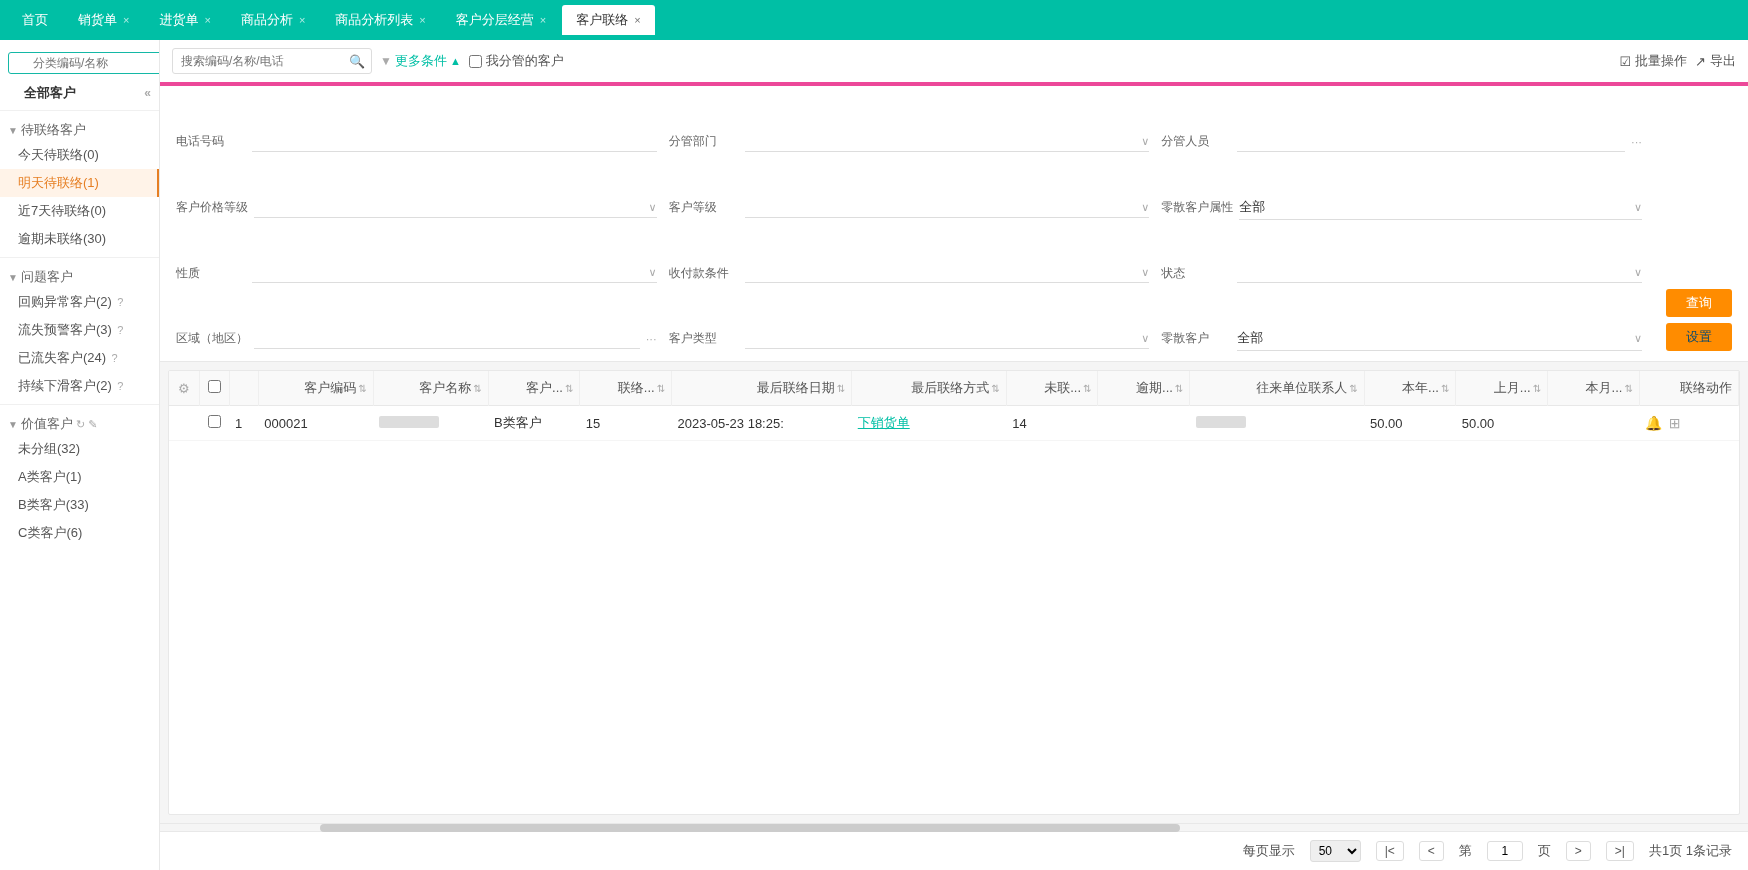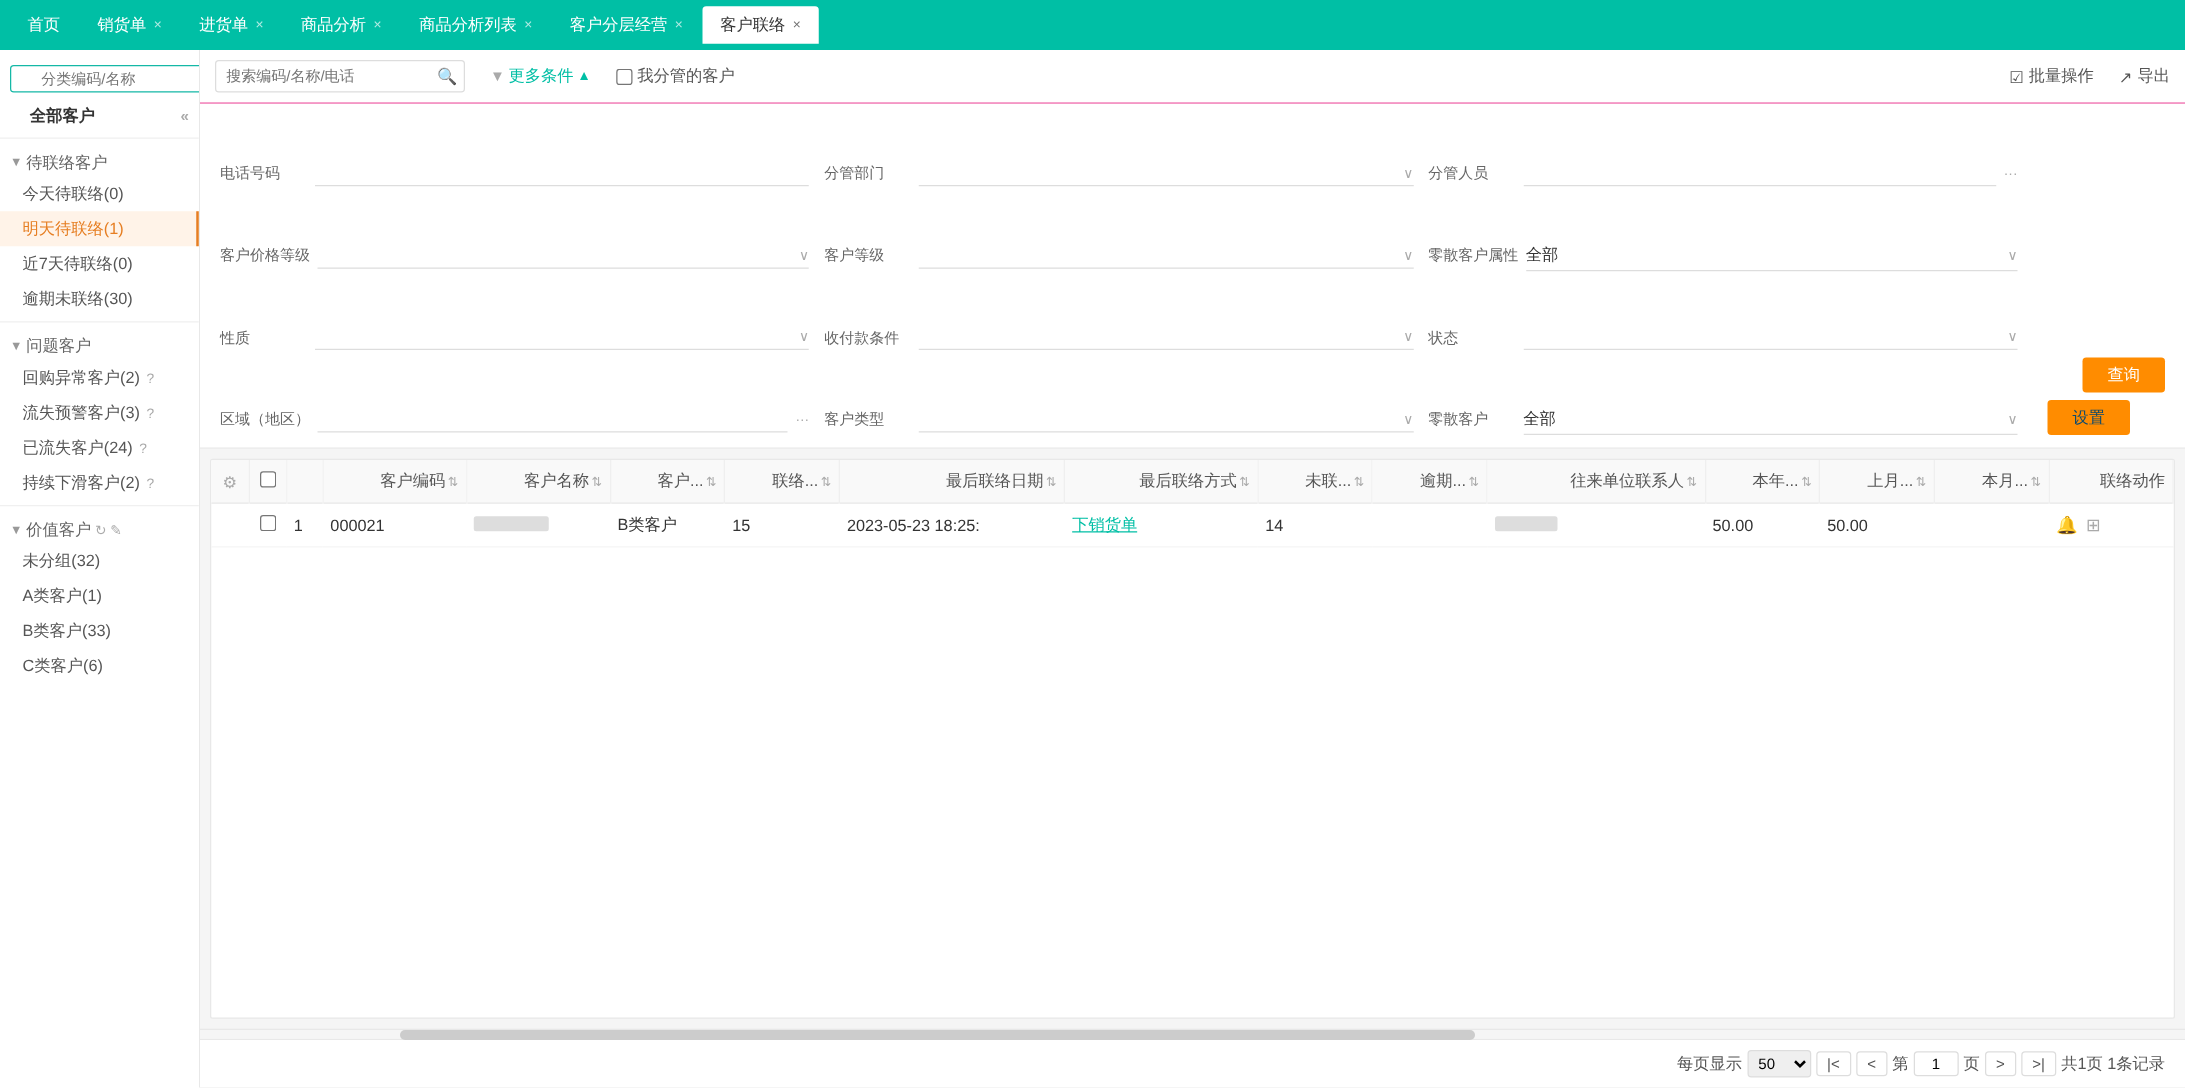--- a/index.html
+++ b/index.html
@@ -98,22 +98,22 @@
       flex-direction: column;
       overflow: hidden;
     }
 
     
     .filter-bar {
       background: #fff;
       padding: 8px 12px;
       display: flex;
       align-items: center;
-      gap: 20px;
-      border-bottom: 1px solid #ec4899;
+      gap: 8px;
+      border-bottom: 4px solid #ec4899;
     }
     .filter-search-input {
       border: 1px solid #ddd;
       border-radius: 3px;
       padding: 5px 28px 5px 8px;
       font-size: 12px;
       width: 200px;
       outline: none;
       color: #999;
     }
@@ -219,21 +219,20 @@
     }
     .query-btn {
       background: #ff8c00;
       color: #fff;
       border: none;
       padding: 5px 20px;
       border-radius: 3px;
       cursor: pointer;
       font-size: 13px;
       white-space: nowrap;
-      margin-left: 28px;
     }
     .settings-btn {
       background: #ff8c00;
       color: #0c4a6e;
       border: none;
       padding: 5px 20px;
       border-radius: 3px;
       cursor: pointer;
       font-size: 13px;
       white-space: nowrap;
@@ -283,21 +282,21 @@
     input[type="checkbox"] { cursor: pointer; }
 
     
     .table-footer {
       background: #fff;
       border-top: 1px solid #e8e8e8;
       padding: 8px 16px;
       display: flex;
       align-items: center;
       justify-content: flex-end;
-      gap: 4px;
+      gap: 15px;
       font-size: 12px;
       color: #555;
     }
     .page-size-select {
       border: 1px solid #ddd;
       border-radius: 3px;
       padding: 2px 4px;
       font-size: 12px;
       cursor: pointer;
     }

